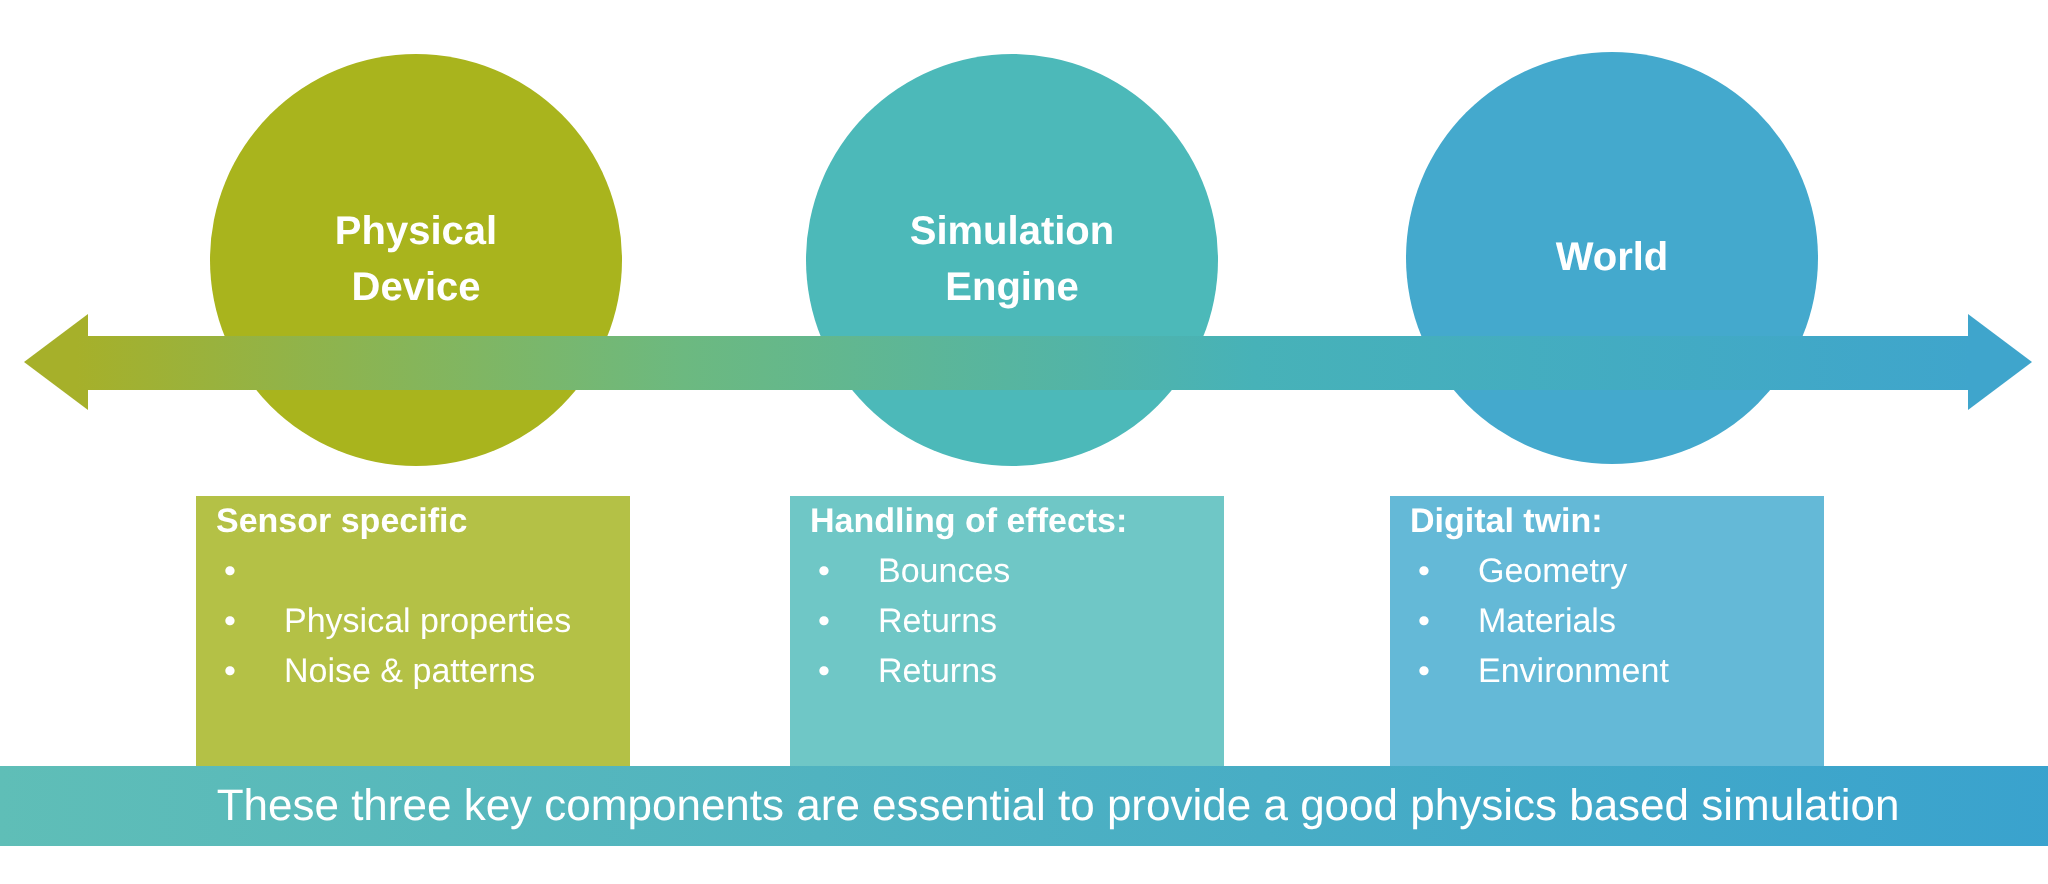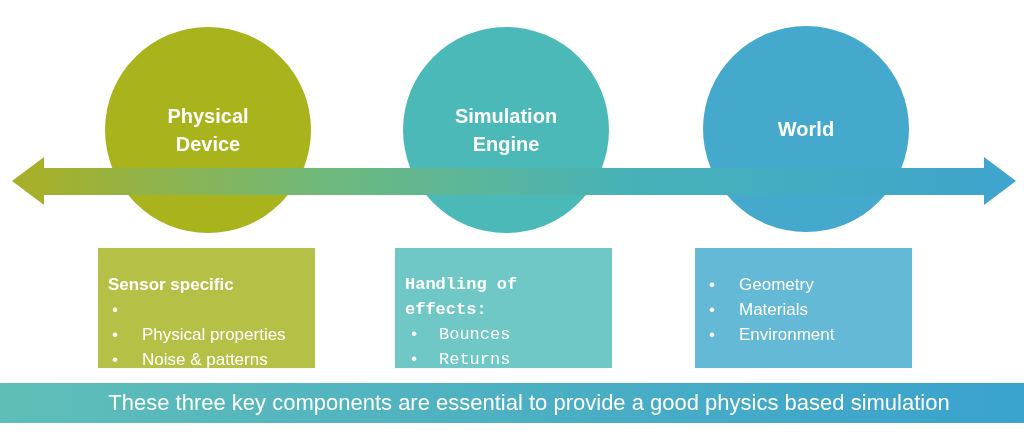--- a/index.html
+++ b/index.html
@@ -57,29 +57,29 @@
   }
   .node-circle .node-label { width: 130px; }
   .node-physical   { left: 105px; background: #a9b41d; }
   .node-simulation { left: 403px; background: #4cb9b9; justify-content: center; }
   .node-world      { left: 703px; top: 26px; background: #44a9cd; }
 
   
   .detail-box {
     position: absolute;
     top: 248px;
-    width: 217px; height: 120px;
+    width: 217px; height: 135px;
     box-sizing: border-box;
-    padding: 24px 10px;
+    padding: 0 10px;
     color: #ffffff;
     font-size: 17px;
     z-index: 2;
   }
   .box-sensor   { left: 98px;  background: #b4c146; }
-  .box-effects  { left: 395px; background: #6fc7c6; font-family: Liberation Mono, monospace; }
+  .box-effects  { left: 395px; background: #6fc7c6; }
   .box-digital  { left: 695px; background: #64b9d7; }
   .detail-box .box-title {
     font-weight: 700;
     line-height: 25px;
   }
   .bullet-list { margin: 0; padding: 0; list-style: none; }
   .bullet-item {
     display: flex;
     line-height: 25px;
   }
@@ -153,20 +153,21 @@
         <span>Returns</span>
       </li>
       <li class="bullet-item">
         <span class="bullet-glyph">•</span>
         <span>Returns</span>
       </li>
     </ul>
   </div>
 
   <div class="detail-box box-digital">
+    <div class="box-title">Digital twin:</div>
     <ul class="bullet-list">
       <li class="bullet-item">
         <span class="bullet-glyph">•</span>
         <span>Geometry</span>
       </li>
       <li class="bullet-item">
         <span class="bullet-glyph">•</span>
         <span>Materials</span>
       </li>
       <li class="bullet-item">

